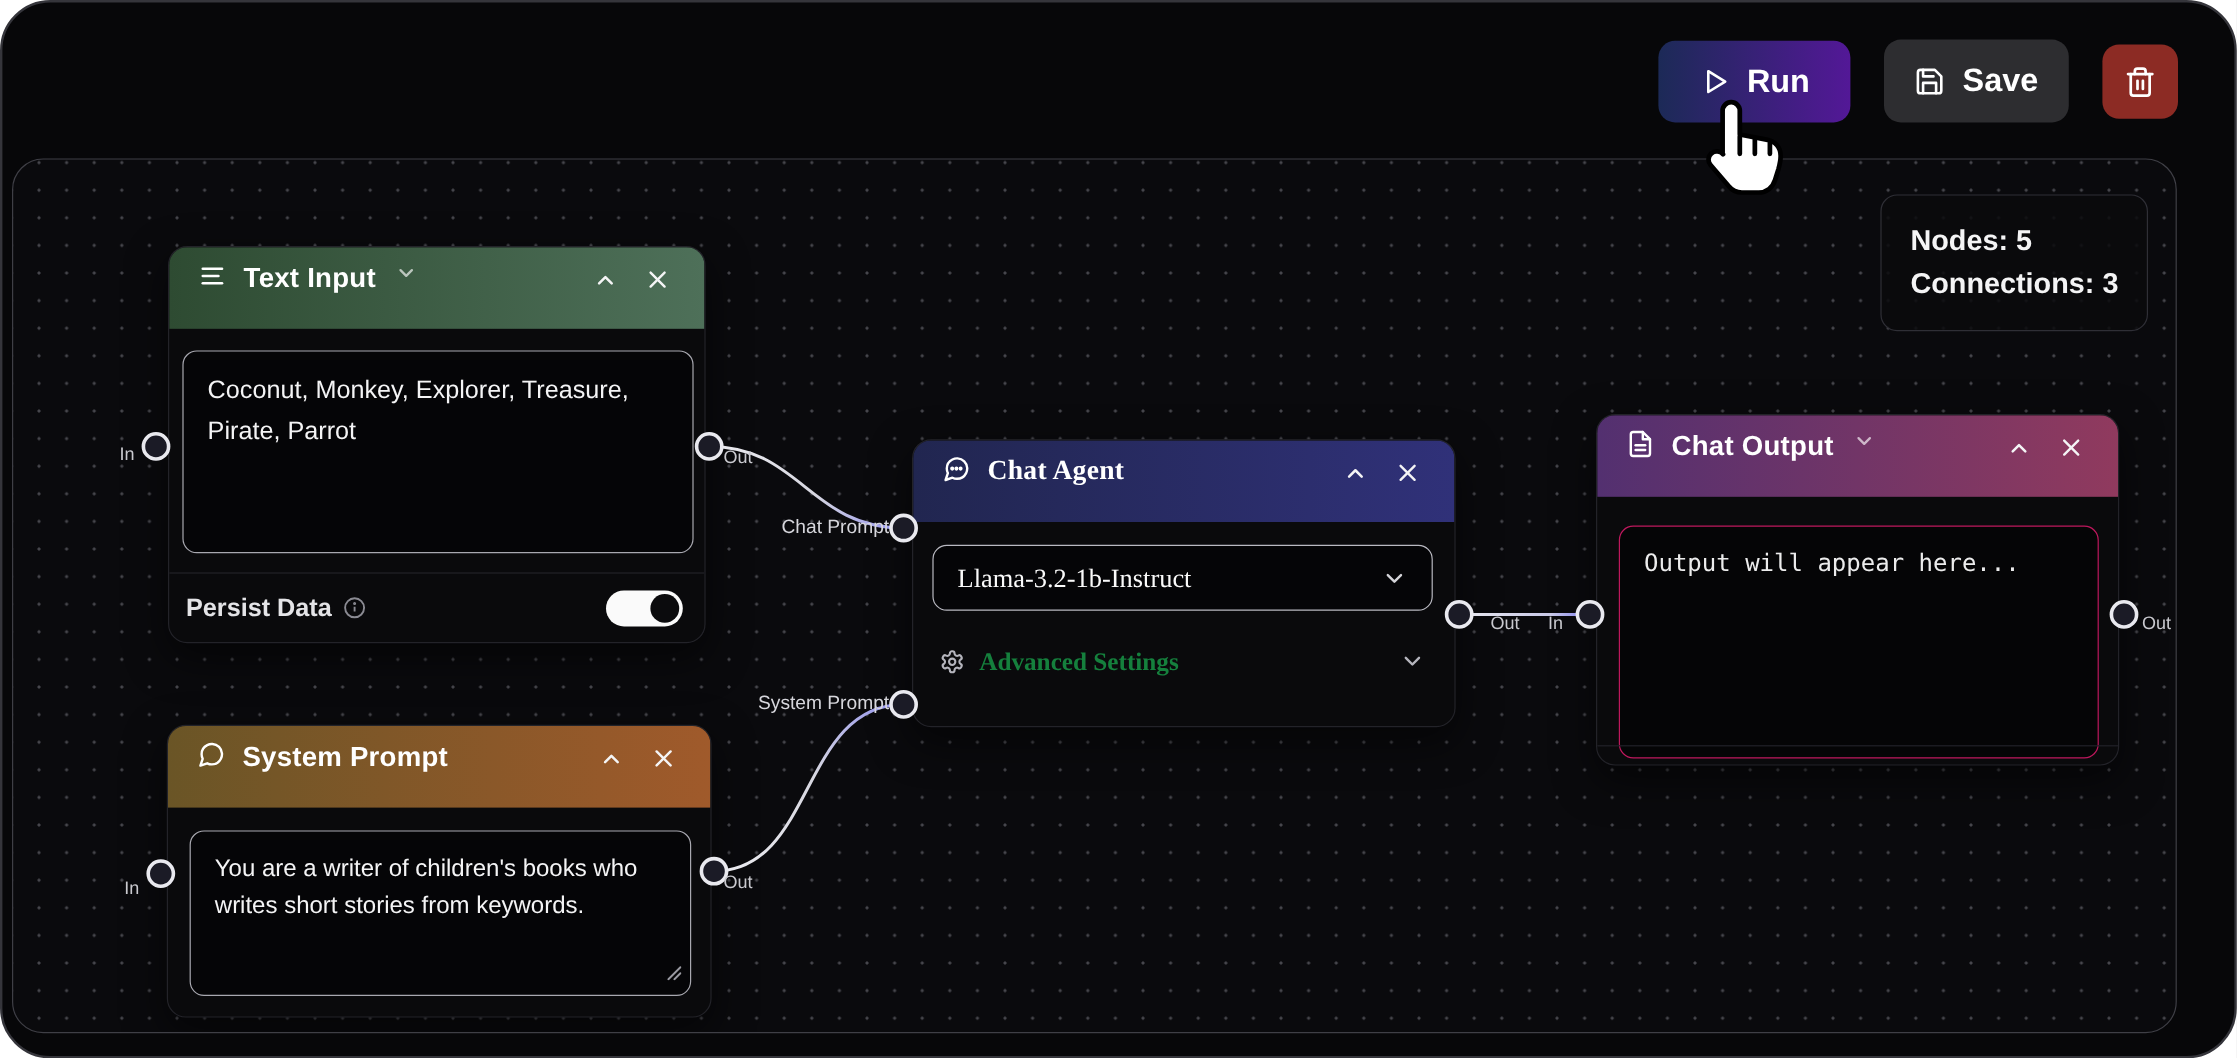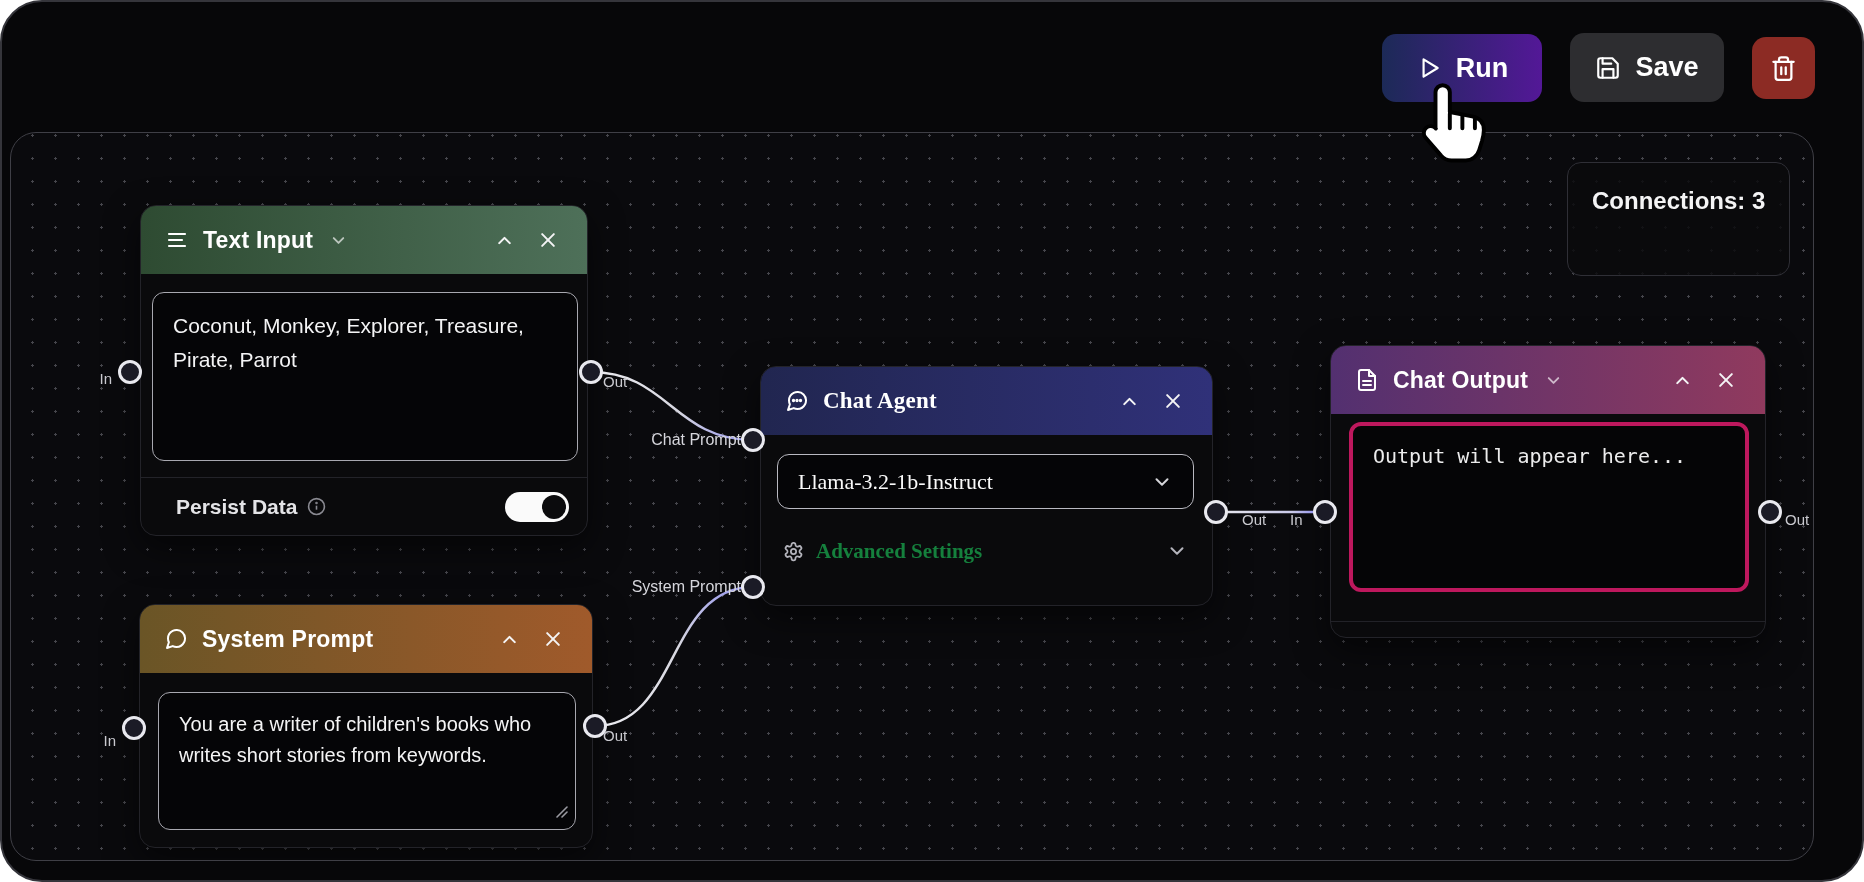--- a/index.html
+++ b/index.html
@@ -23,42 +23,42 @@
             background-color:#0a0a0d;
             background-image:radial-gradient(circle,#46464c 1.2px,transparent 1.4px);
             background-size:23px 23px; background-position:10px 14px;
             border:1px solid #3f3f46; border-radius:26px; overflow:hidden; }
 
   .wires { position:absolute; left:0; top:0; width:1804px; height:729px; z-index:5; pointer-events:none; }
 
   
   .node { position:absolute; background:#0a0a0c; border:1px solid #232329; border-radius:16px;
           overflow:hidden; z-index:2; box-shadow:0 12px 34px rgba(0,0,0,.55); }
-  .node-header { height:68px; display:flex; align-items:center; padding:12px 24px; gap:14px; color:#fff; }
+  .node-header { height:68px; display:flex; padding:12px 24px; gap:14px; color:#fff; }
   .node-title { font-size:23px; font-weight:700; letter-spacing:.2px; white-space:nowrap; }
   .hdr-spacer { flex:1; }
   .hdr-btn { display:flex; align-items:center; justify-content:center; width:30px; height:30px;
              color:#f4f4f5; cursor:pointer; }
   .title-caret { color:rgba(255,255,255,.65); margin-left:2px; display:flex; }
 
   .hdr-ti { background:linear-gradient(90deg,#2e4b32,#4e7059); }
   .hdr-sp { background:linear-gradient(90deg,#6a5526,#a05a2b); }
   .hdr-ca { background:linear-gradient(90deg,#212650,#303179); }
   .hdr-to { background:linear-gradient(90deg,#533070,#903a5e); }
 
   textarea.node-text { display:block; background:#050507; border:1px solid #a8a8b0; border-radius:12px;
           color:#f4f4f5; font-size:21px; line-height:1.6; font-family:"Liberation Sans","DejaVu Sans",sans-serif;
           padding:16px 20px; resize:none; outline:none; }
 
   
   .n-ti { left:129px; top:72px; width:448px; height:331px; }
   .n-ti textarea { margin:18px 11px 0; width:426px; height:169px; }
   .persist-row { position:absolute; left:0; bottom:0; width:100%; height:58px; border-top:1px solid #232329;
                  display:flex; align-items:center; padding:0 18px 0 14px; gap:10px; }
-  .persist-label { font-size:21px; font-weight:700; color:#e4e4e7;margin-left:21px; }
+  .persist-label { font-size:21px; font-weight:700; color:#e4e4e7; }
   .info-ic { color:#8a8a92; display:flex; }
   .toggle { margin-left:auto; width:64px; height:30px; border-radius:15px; background:#fafafa;
             position:relative; cursor:pointer; }
   .toggle .knob { position:absolute; right:3px; top:3px; width:24px; height:24px; border-radius:50%; background:#0b0b0d; }
 
   
   .n-sp { left:128px; top:471px; width:454px; height:244px; }
   .sp-text-wrap { position:relative; margin:19px 18px 0; }
   .n-sp textarea { width:418px; height:138px; font-size:20px; line-height:1.55; }
   .resize-handle { position:absolute; right:6px; bottom:8px; color:#9a9aa2; }
@@ -71,22 +71,22 @@
   .select-value { color:#fafafa; font-size:22px; }
   .select .caret { margin-left:auto; color:#d4d4d8; display:flex; }
   .adv-row { position:absolute; left:0; top:160px; width:100%; height:48px; display:flex; align-items:center;
              padding:0 24px 0 22px; gap:12px; cursor:pointer; }
   .adv-label { color:#15803d; font-size:21px; font-weight:700; }
   .adv-row .caret { margin-left:auto; color:#b4b4bc; display:flex; }
   .gear-ic { color:#b4b4bc; display:flex; }
 
   
   .n-to { left:1319px; top:212px; width:436px; height:293px; }
-  .out-box { position:absolute; left:18px; top:76px; width:400px; height:170px; background:#050506;
-             border:4px solid #be185d; border-radius:12px; padding:18px 20px;
+  .out-box { position:absolute; left:18px; top:92px; width:400px; height:194px; background:#050506;
+             border:1px solid #be185d; border-radius:12px; padding:18px 20px;
              font-family:"DejaVu Sans Mono","Liberation Mono",monospace; font-size:20px; color:#ececec; }
   .to-footer { position:absolute; left:0; bottom:0; width:100%; height:16px; border-top:1px solid #222228; }
 
   
   .port { position:absolute; width:24px; height:24px; margin:-12px 0 0 -12px; border-radius:50%;
           background:#1b1b26; border:3px solid #e9e9ef; z-index:6; cursor:crosshair; }
   .port-label { position:absolute; z-index:6; font-size:15px; color:#c9c9cf; white-space:nowrap; }
   .pl-right { text-align:right; }
   .wire-label { position:absolute; z-index:6; font-size:16px; color:#d6d6dc; white-space:nowrap; text-align:right; }
 
@@ -338,17 +338,18 @@
     <span class="port-label" style="left:592px;top:240px">Out</span>
     <span class="port-label pl-right" style="left:65px;top:599px;width:40px">In</span>
     <span class="port-label" style="left:592px;top:594px">Out</span>
     <span class="wire-label" style="left:580px;top:298px;width:150px">Chat Prompt</span>
     <span class="wire-label" style="left:580px;top:445px;width:150px">System Prompt</span>
     <span class="port-label" style="left:1231px;top:378px">Out</span>
     <span class="port-label" style="left:1279px;top:378px">In</span>
     <span class="port-label" style="left:1774px;top:378px">Out</span>
 
     <div class="stats">
+      <div>Nodes: 5</div>
       <div>Connections: 3</div>
     </div>
 
   </div>
 </div>
 
 </body></html>

